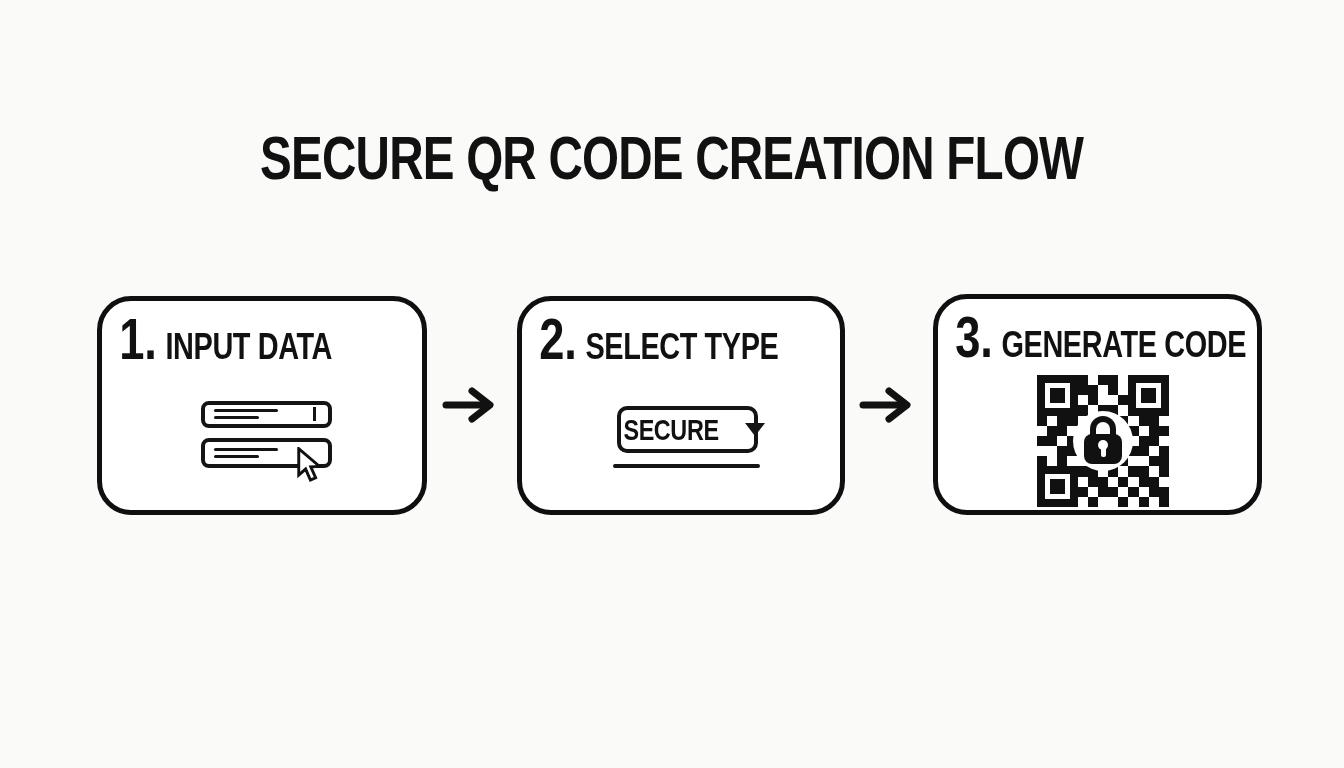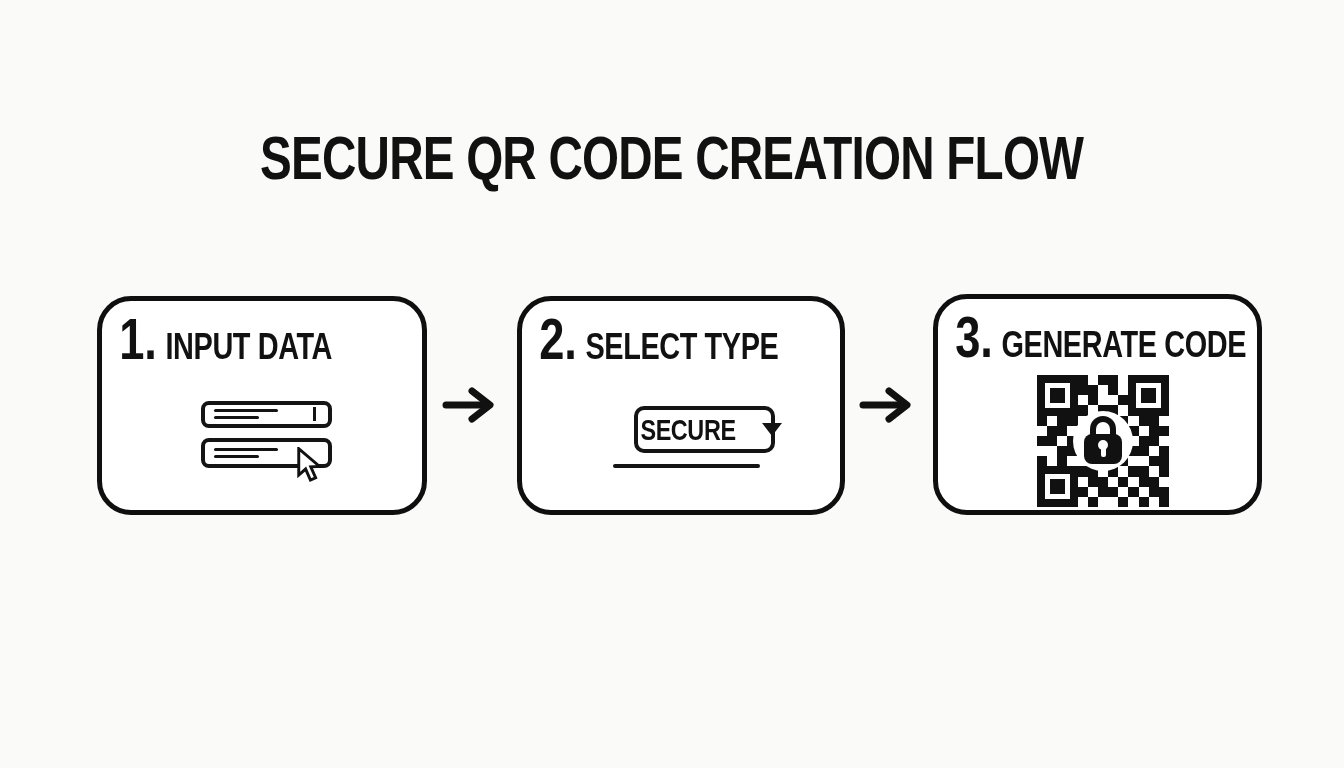--- a/index.html
+++ b/index.html
@@ -54,21 +54,21 @@
   .f-line { position:absolute; background:#141414; height:3px; border-radius:2px; }
   #field-1 .l1 { left:9px; top:4px;  width:64px; }
   #field-1 .l2 { left:9px; top:11px; width:45px; }
   #field-2 .l1 { left:9px; top:6px;  width:64px; }
   #field-2 .l2 { left:9px; top:13px; width:45px; }
   .caret { position:absolute; right:12px; top:2px; width:3px; height:14px; background:#141414; }
   .pointer { position:absolute; left:193px; top:146px; z-index:3; }
 
   
   .dropdown {
-    position:absolute; left:112px; top:105px; width:141px; height:47px;
+    position:absolute; left:95px; top:105px; width:141px; height:47px;
     background:#fff; border:4px solid #141414; border-radius:10px;
     display:flex; align-items:center; justify-content:center; gap:13px;
   }
   .dropdown-value {
     font-size:30px; font-weight:bold; line-height:1;
     transform:scaleX(0.78); transform-origin:center center;
     letter-spacing:-0.5px;
   }
   .dd-caret {
     width:0; height:0;

